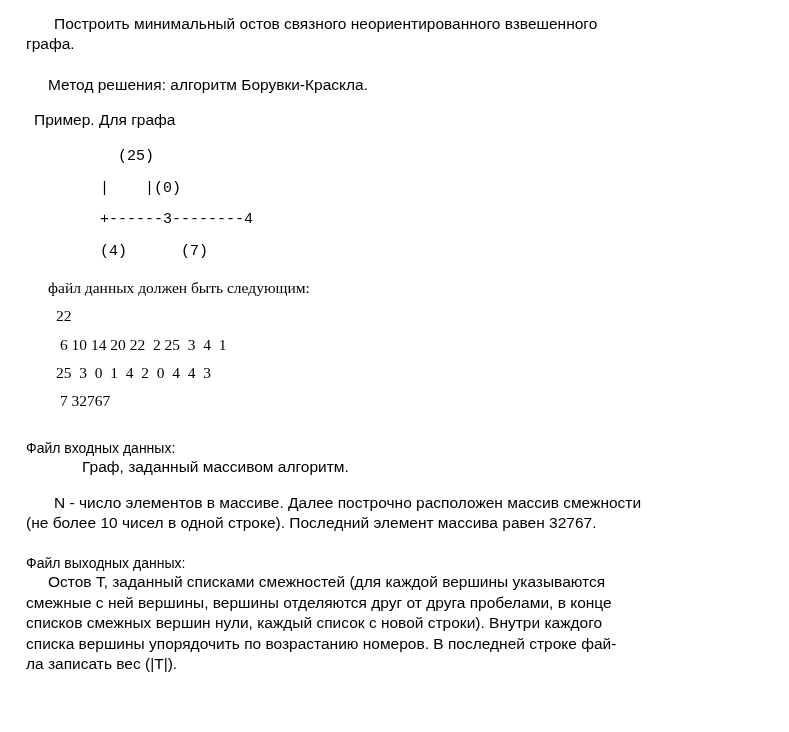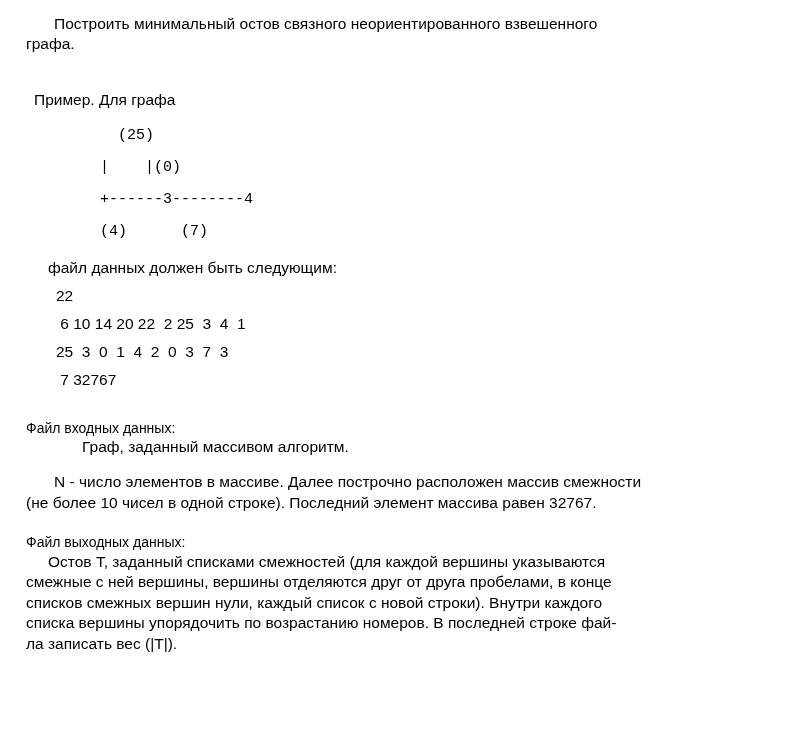--- a/index.html
+++ b/index.html
@@ -48,52 +48,53 @@
     margin: 8px;
   }
   .sect-title {
     font-size: 14px;
     line-height: 1.32;
     margin: 0;
   }
   .sub-indent {
     padding-left: 56px;
   }
-  .left-pad-small { padding-left: 22px; }
+  .left-pad-small { padding-left: 22px; font-family: Liberation Serif, serif; }
   .left-pad-tiny { padding-left: 8px; }
   .left-pad-mid { padding-left: 26px; }
 </style>
 </head>
 <body>
 
 <div class="page">
 
   <p class="para indent-1">Построить минимальный остов связного неориентированного взвешенного графа.</p>
 
   <div class="gap-lg"></div>
 
+  <p class="para indent-small">Метод решения: алгоритм Борувки-Краскла.</p>
 
   <div class="gap-md"></div>
 
   <p class="para left-pad-tiny">Пример. Для графа</p>
 
   <div class="gap-xs"></div>
 
   <pre class="ascii-art left-pad-mid">      (25)</pre>
   <pre class="ascii-art left-pad-mid">    |    |(0)</pre>
   <pre class="ascii-art left-pad-mid">    +------3--------4</pre>
   <pre class="ascii-art left-pad-mid">    (4)      (7)</pre>
 
   <div class="gap-xs"></div>
 
   <p class="para left-pad-small">файл данных должен быть следующим:</p>
 
   <pre class="data-lines left-pad-small">22</pre>
   <pre class="data-lines left-pad-small"> 6 10 14 20 22  2 25  3  4  1</pre>
-  <pre class="data-lines left-pad-small">25  3  0  1  4  2  0  3  7  3</pre>
+  <pre class="data-lines left-pad-small">25  3  0  1  4  2  0  4  4  3</pre>
   <pre class="data-lines left-pad-small"> 7 32767</pre>
 
   <div class="gap-lg"></div>
 
   <p class="sect-title">Файл входных данных:</p>
   <p class="para sub-indent">Граф, заданный массивом алгоритм.</p>
 
   <div class="gap-md"></div>
 
   <p class="para indent-1">N - число элементов в массиве. Далее построчно расположен массив смежности (не более 10 чисел в одной строке). Последний элемент массива равен 32767.</p>

